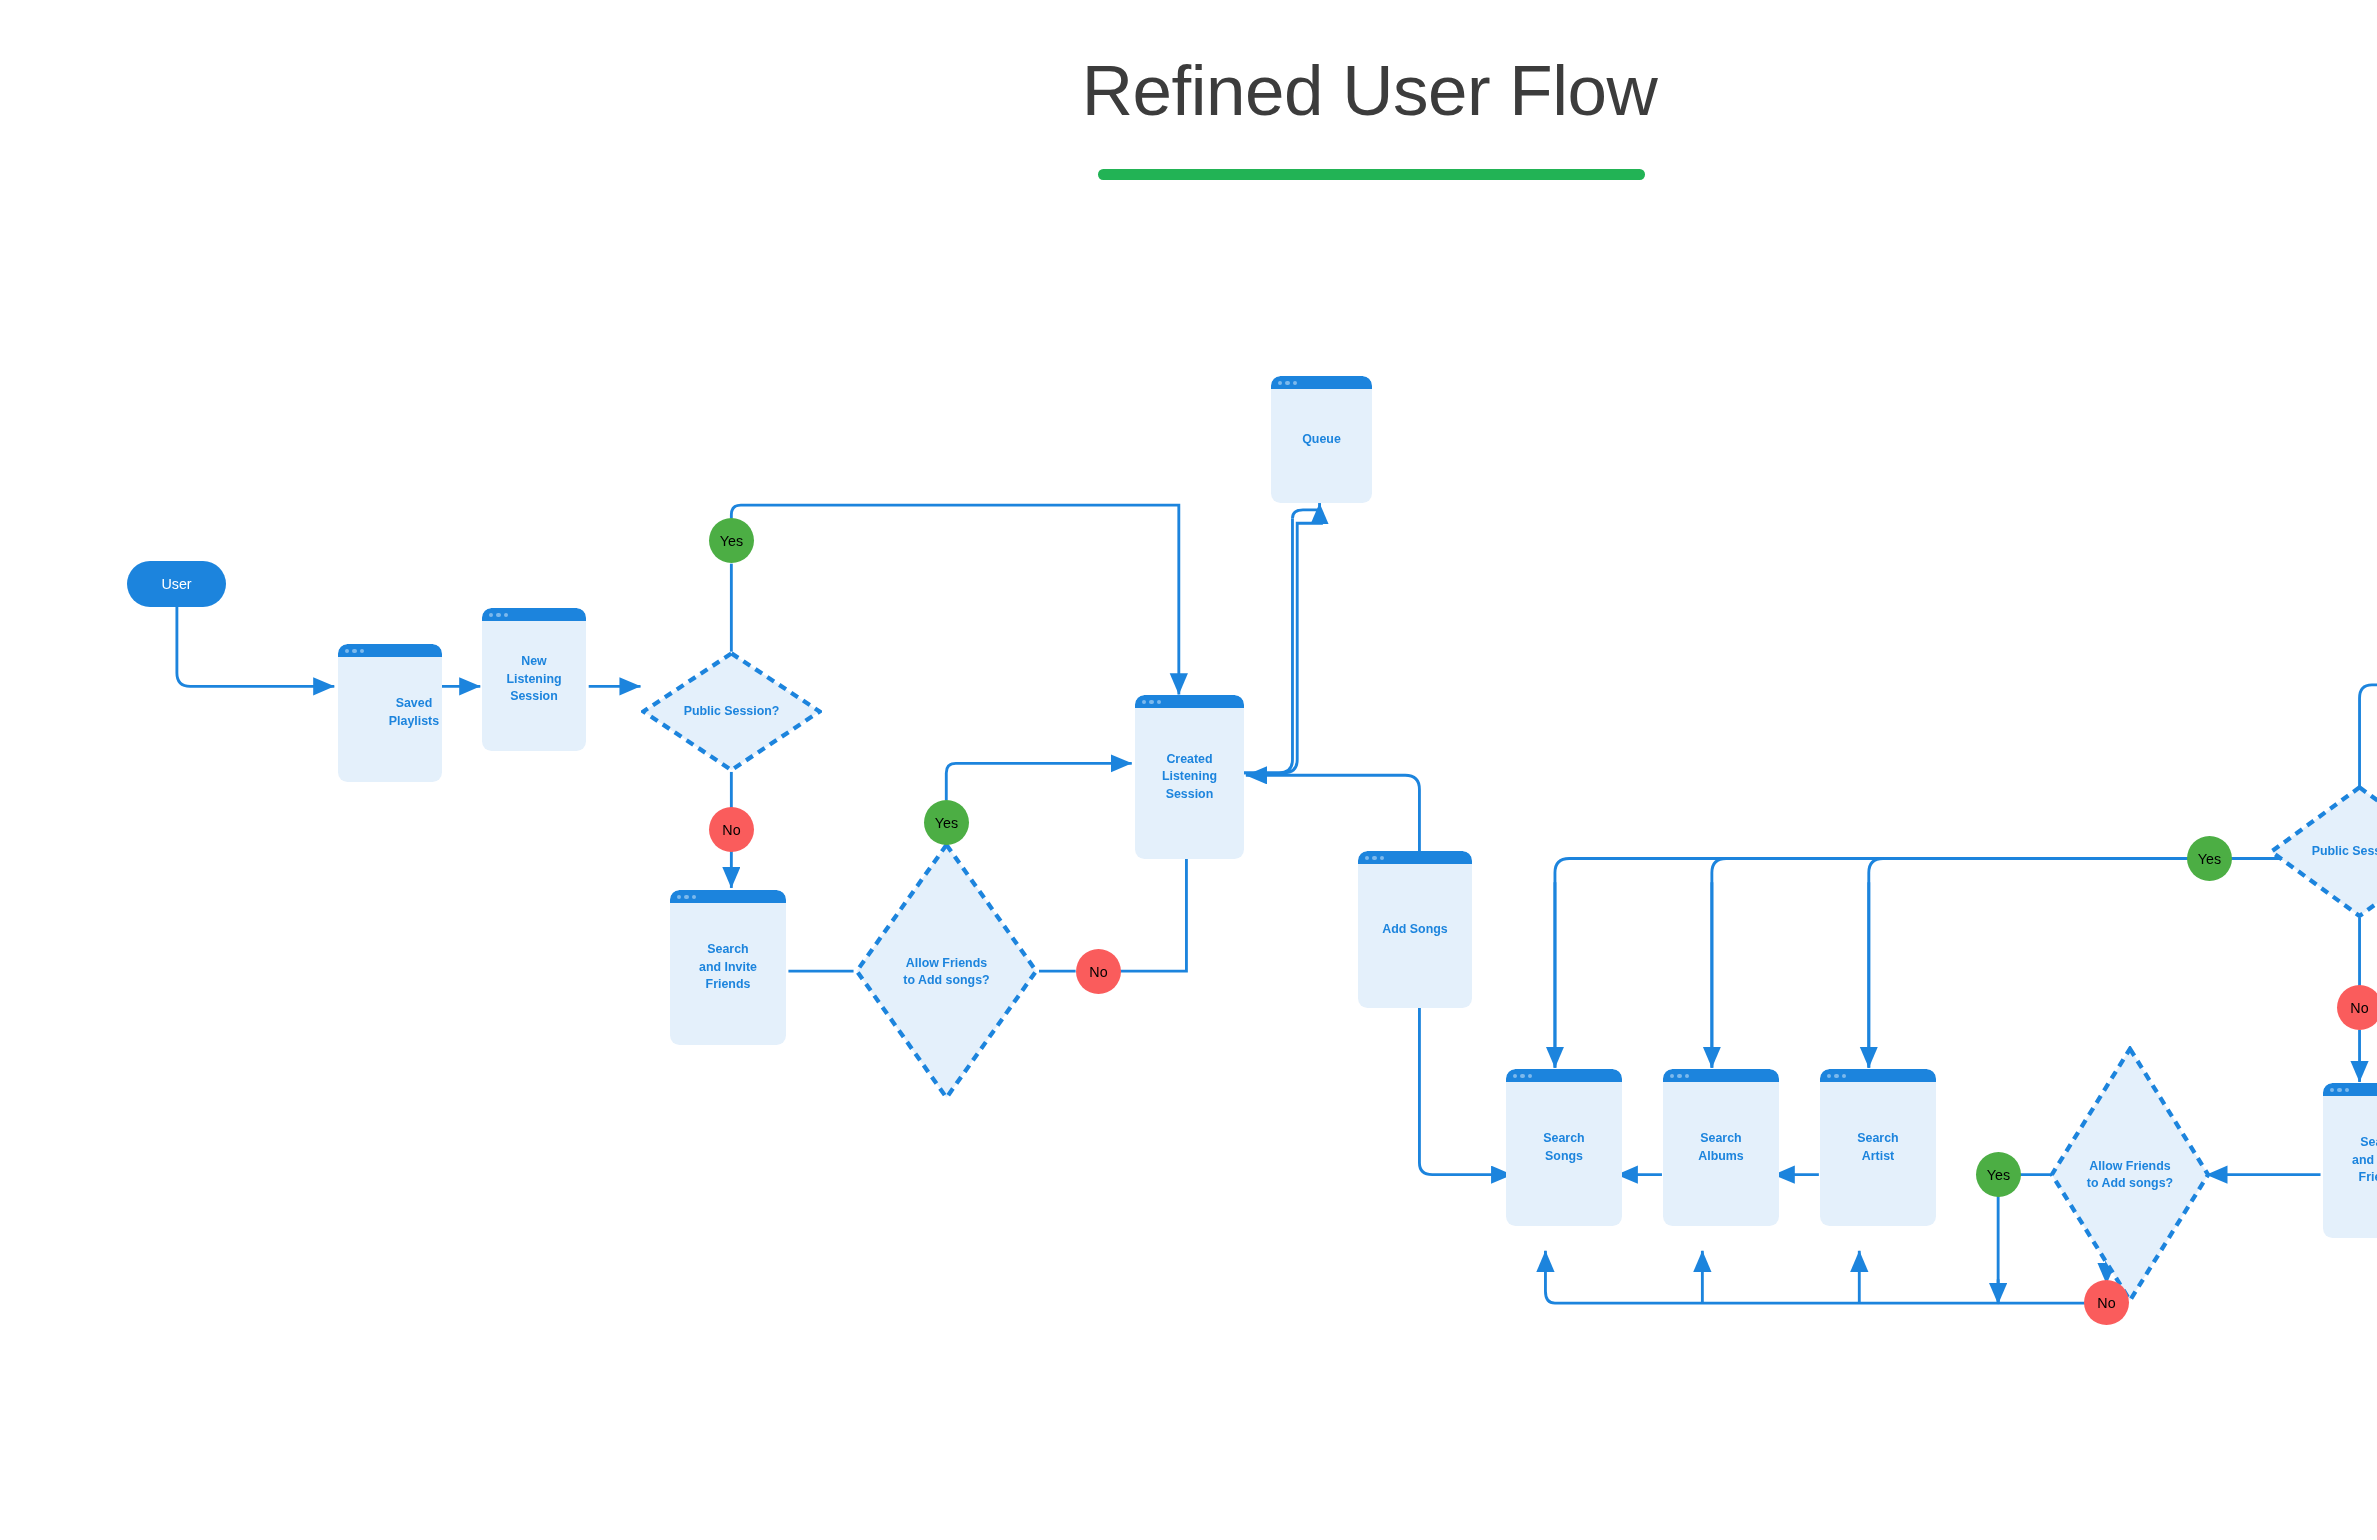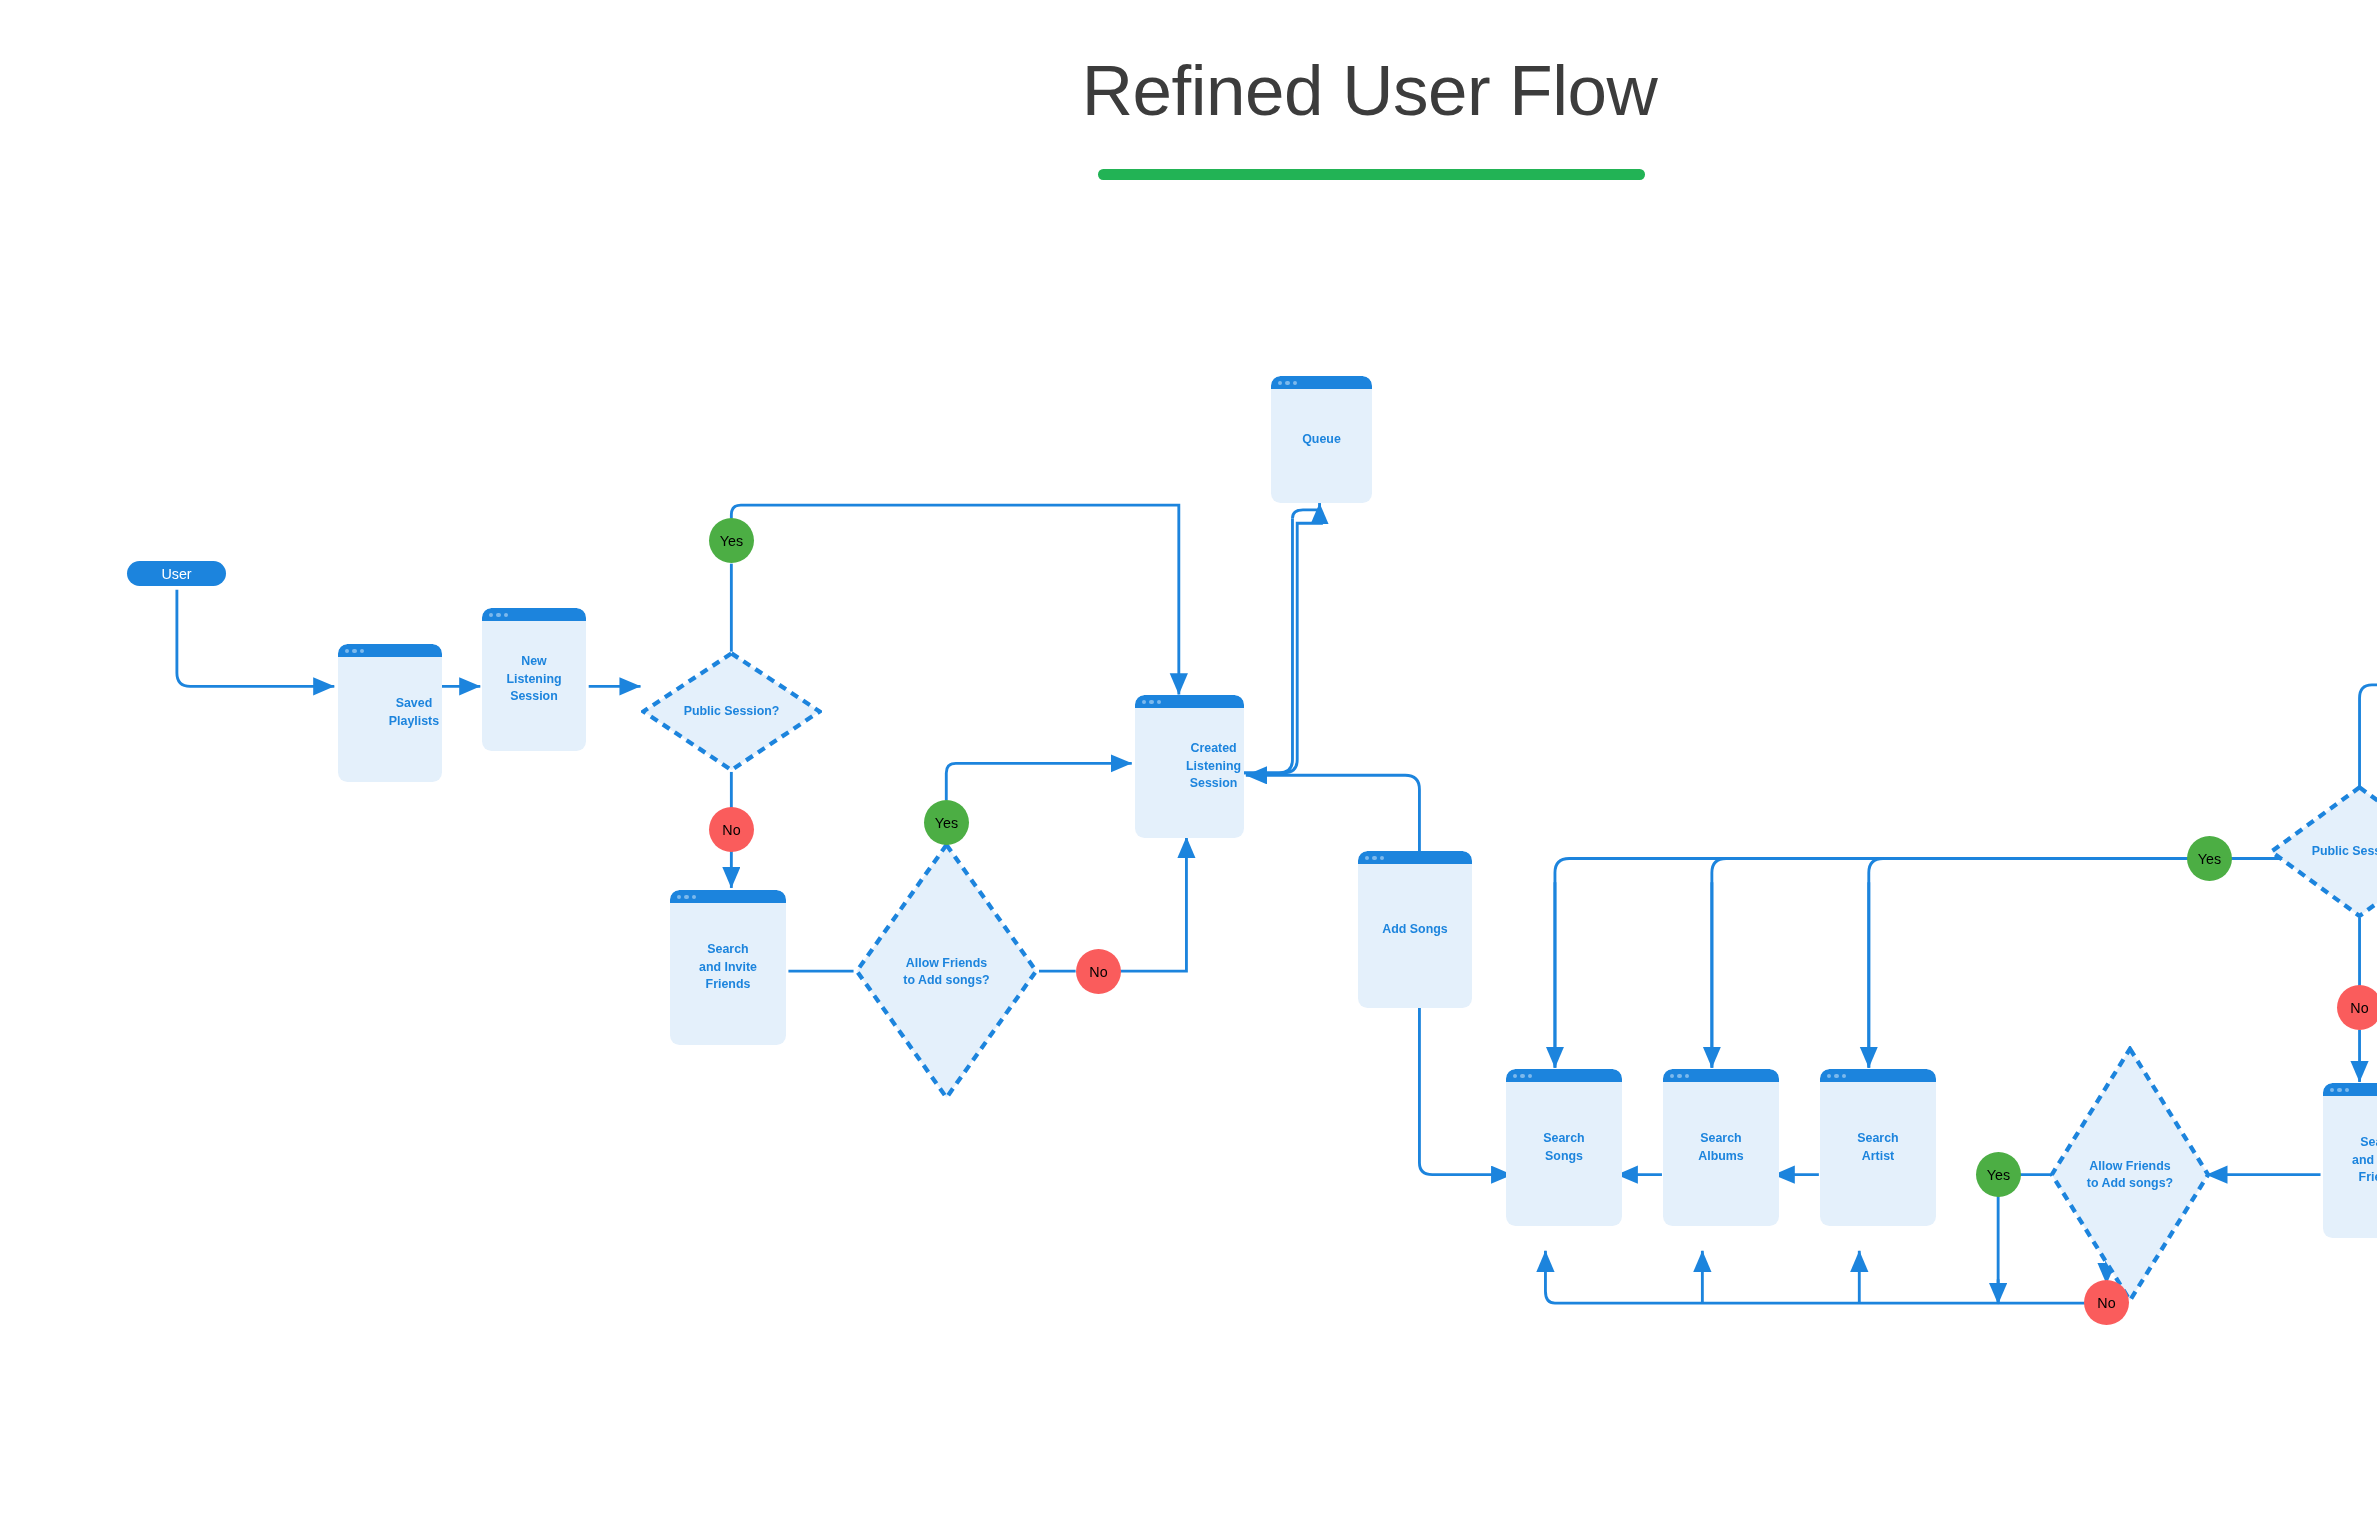--- a/index.html
+++ b/index.html
@@ -191,21 +191,21 @@
       <path d="M5038,1440 L4988,1440 Q4962,1440 4962,1468 L4962,1780" marker-end="url(#ah)"></path>
 
       <path d="M4962,1930 L4962,2080"></path>
 
       <path d="M4962,2165 L4962,2275" marker-end="url(#ah)"></path>
 
       <path d="M3270,1810 L3270,2245" opacity="0"></path>
     </g>
   </svg>
 
-  <div class="pill node" style="left:127px; top:561px; width:99px; height:25px;">
+  <div class="pill node" style="left:127px; top:561px; width:99px; height:46px;">
     <span>User</span>
   </div>
 
   <div class="screen node" style="left:338px; top:644px; width:104px; height:138px; position:absolute;justify-content:flex-end;">
     <div class="bar">
         <i></i>
         <i></i>
         <i></i>
       </div>
     <div class="label">Saved
@@ -267,21 +267,21 @@
 
   <div class="screen node" style="left:1271px; top:376px; width:101px; height:127px;">
     <div class="bar">
         <i></i>
         <i></i>
         <i></i>
       </div>
     <div class="label">Queue</div>
   </div>
 
-  <div class="screen node" style="left:1135px; top:695px; width:109px; height:143px;justify-content:flex-end;">
+  <div class="screen node" style="left:1135px; top:695px; width:109px; height:164px;">
     <div class="bar">
         <i></i>
         <i></i>
         <i></i>
       </div>
     <div class="label">Created
 Listening
 Session</div>
   </div>
 

